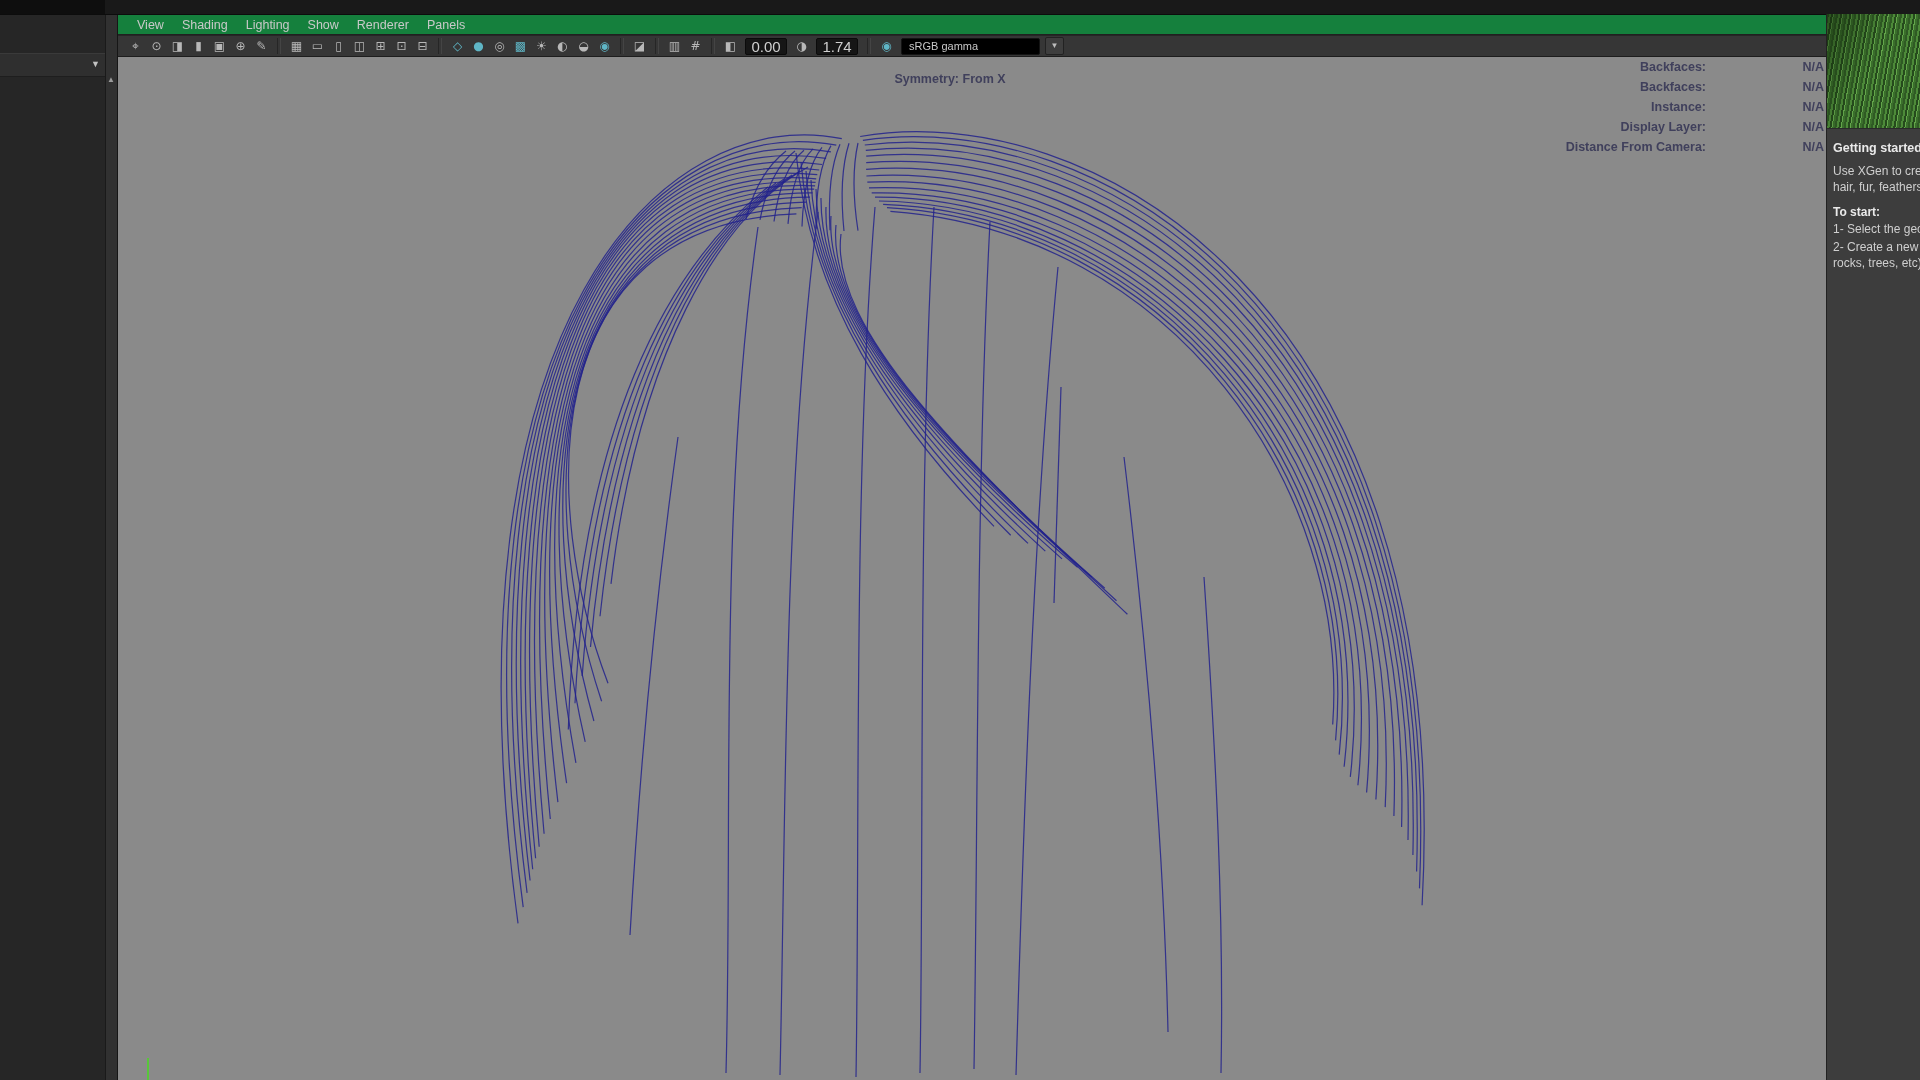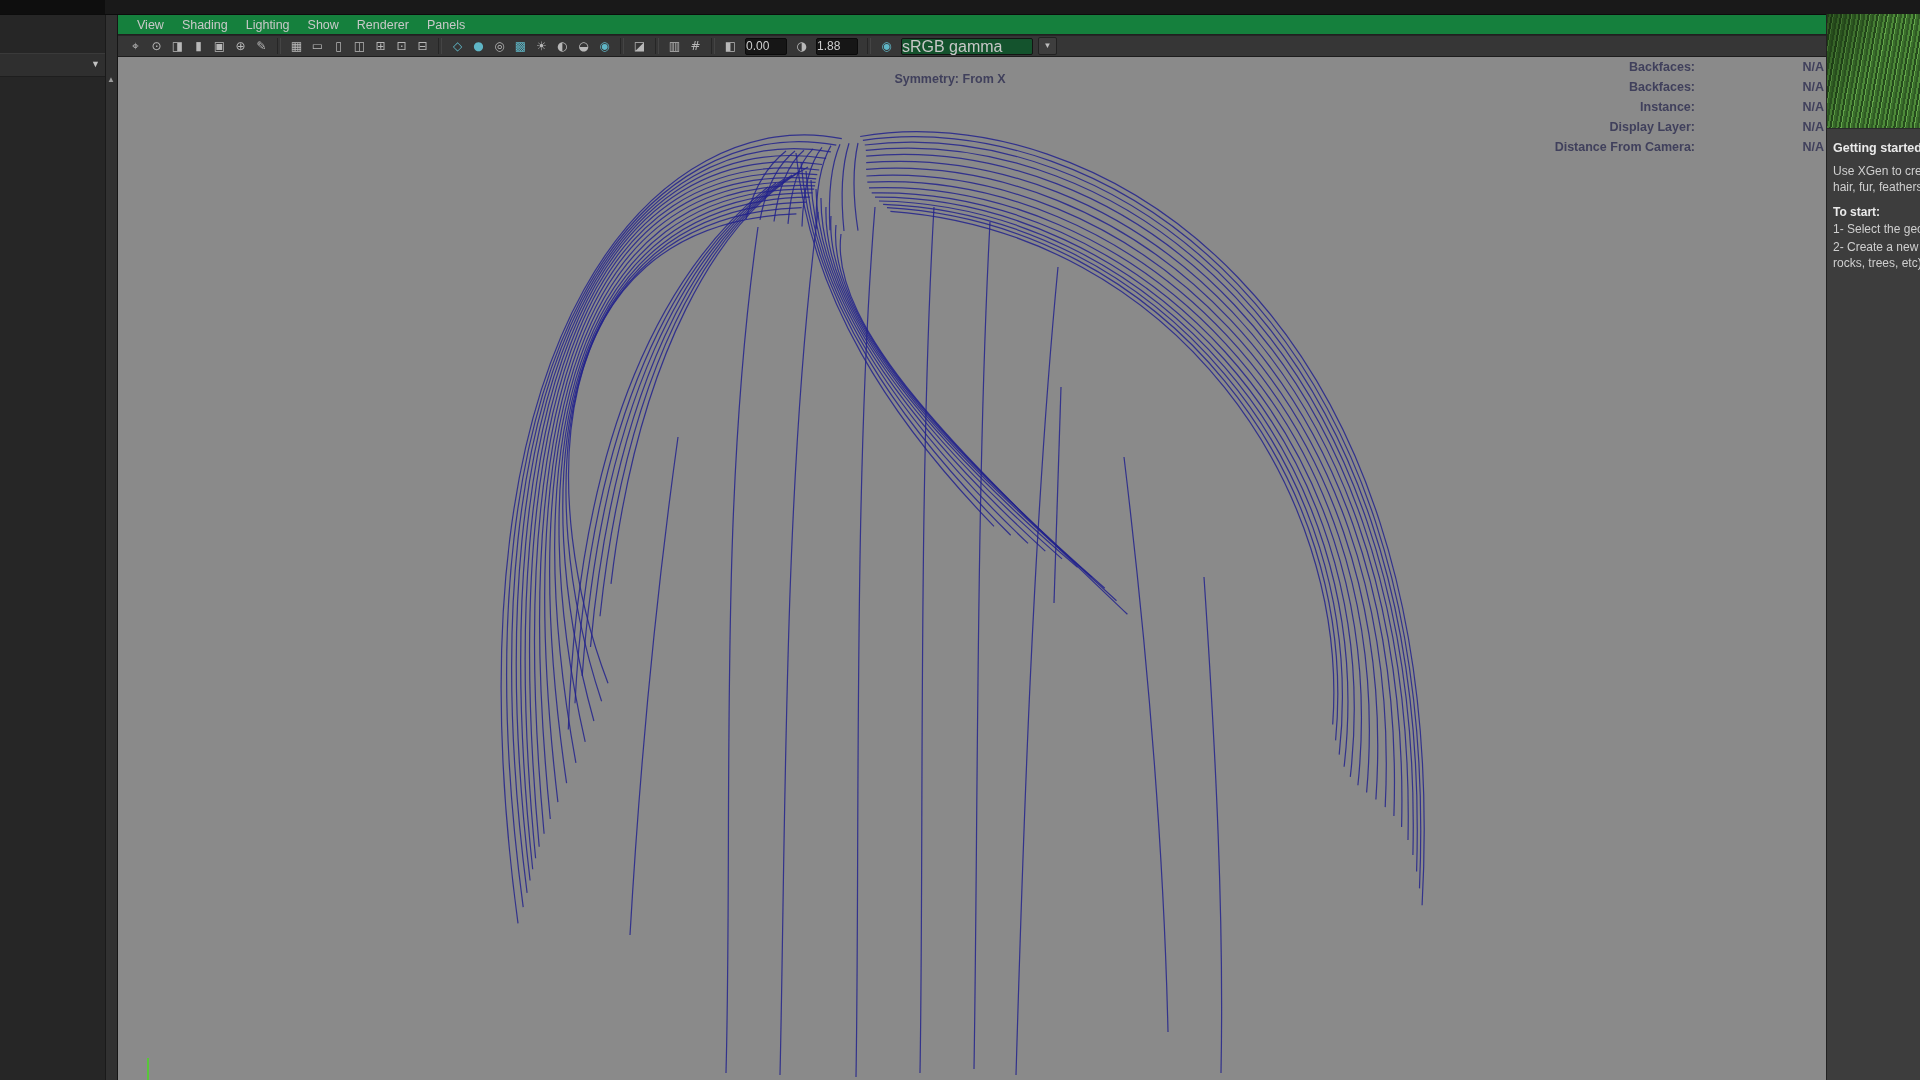--- a/index.html
+++ b/index.html
@@ -23,34 +23,34 @@
     display:flex;align-items:center;padding-left:10px;box-sizing:border-box;}
   .menu-item{font-size:12.5px;color:#c9c9c9;padding:0 9px;line-height:20px;cursor:default;}
 
   .toolbar{left:118px;top:36px;width:1708px;height:21px;background:#363636;border-bottom:1px solid #1d1d1d;
     display:flex;align-items:center;padding-left:8px;box-sizing:border-box;gap:2px;}
   .tbi{width:19px;height:18px;line-height:18px;text-align:center;font-size:12px;color:#b8b8b8;
     font-family:"DejaVu Sans",sans-serif;border-radius:2px;}
   .tbi.teal{color:#5fb6c6;}
   .tb-div{width:2px;height:16px;margin:0 4px;border-left:1px solid #262626;border-right:1px solid #444;}
   .tb-field{width:40px;height:15px;line-height:15px;background:#161616;border:1px solid #0b0b0b;
-    border-radius:2px;color:#cfcfcf;font-size:12px;margin:0 3px;}
-  .tb-select{width:130px;height:15px;line-height:15px;background:#14532d;border:1px solid #141414;
-    border-radius:2px;color:#c8c8c8;font-size:16px;margin-left:3px;}
+    border-radius:2px;color:#cfcfcf;font-size:15px;text-align:center;margin:0 3px;}
+  .tb-select{width:130px;height:15px;line-height:15px;background:#000000;border:1px solid #141414;
+    border-radius:2px;color:#c8c8c8;font-size:11px;padding-left:7px;margin-left:3px;}
   .tb-dd-arrow{width:17px;height:16px;line-height:16px;text-align:center;background:#3e3e3e;
     border:1px solid #222;border-radius:2px;color:#bdbdbd;font-size:8px;margin-left:3px;}
 
   
   .viewport{left:118px;top:57px;width:1708px;height:1023px;background:#8a8a8a;overflow:hidden;}
   #hair-curves{position:absolute;left:0;top:0;}
   #hair-curves path{fill:none;stroke:#22228c;stroke-width:1.2;stroke-opacity:.85;}
   .symmetry{position:absolute;left:747px;top:15px;width:170px;text-align:center;
     font-size:12.5px;font-weight:bold;color:#40405c;}
   .hud{position:absolute;left:1256px;top:3px;width:450px;}
-  .hud-row{display:grid;grid-template-columns:1fr 110px;column-gap:19px;height:20px;}
+  .hud-row{display:grid;grid-template-columns:1fr 110px;column-gap:8px;height:20px;}
   .hud-label{text-align:right;font-size:12.5px;font-weight:bold;color:#40405c;}
   .hud-value{text-align:right;font-size:12.5px;font-weight:bold;color:#40405c;}
   .axis-y{position:absolute;left:29px;bottom:0;width:2px;height:22px;background:#58c63a;}
 
   
   .right-panel{left:1826px;top:14px;width:94px;height:1066px;background:#3d3d3d;border-left:1px solid #222;
     overflow:hidden;}
   .grass{width:94px;height:114px;border-bottom:1px solid #2a2a2a;
     background:
       linear-gradient(115deg, rgba(16,36,10,.55), rgba(0,0,0,0) 45%),
@@ -115,21 +115,21 @@
   <span class="tbi teal">◉</span>
   <span class="tb-div"></span>
   <span class="tbi">◪</span>
   <span class="tb-div"></span>
   <span class="tbi">▥</span>
   <span class="tbi">#</span>
   <span class="tb-div"></span>
   <span class="tbi">◧</span>
   <span class="tb-field">0.00</span>
   <span class="tbi">◑</span>
-  <span class="tb-field">1.88</span>
+  <span class="tb-field">1.74</span>
   <span class="tb-div"></span>
   <span class="tbi teal">◉</span>
   <span class="tb-select">sRGB gamma</span>
   <span class="tb-dd-arrow">▼</span>
 </div>
 
 <div class="abs viewport">
   <svg id="hair-curves" width="1708" height="1023" viewBox="0 0 1708 1023">
       <path d="M723.8,81.7 C549.6,46 318.6,258 400,866.4"></path>
       <path d="M718.3,88.2 C536.7,54 327.8,271 405.2,850.1"></path>

